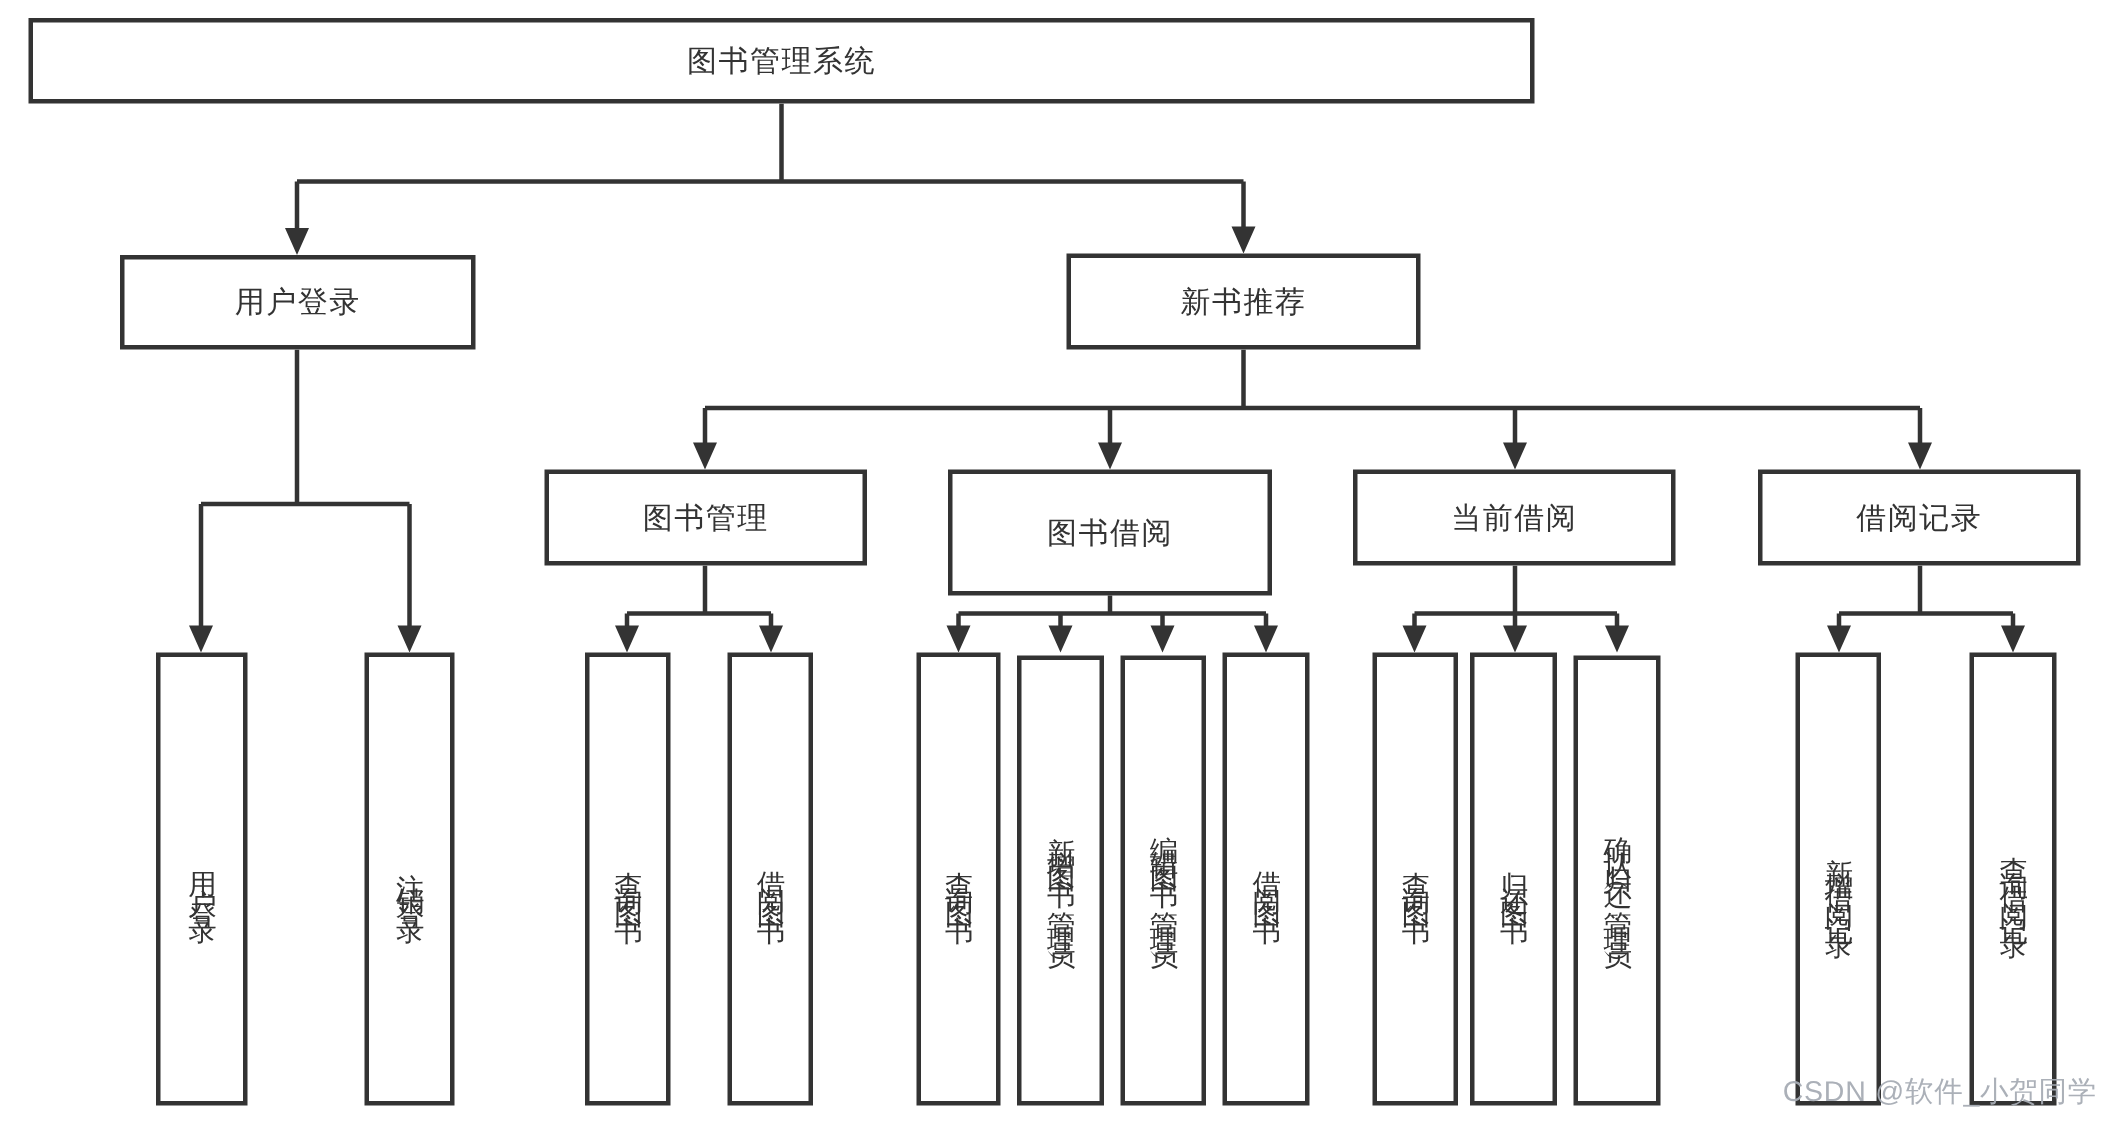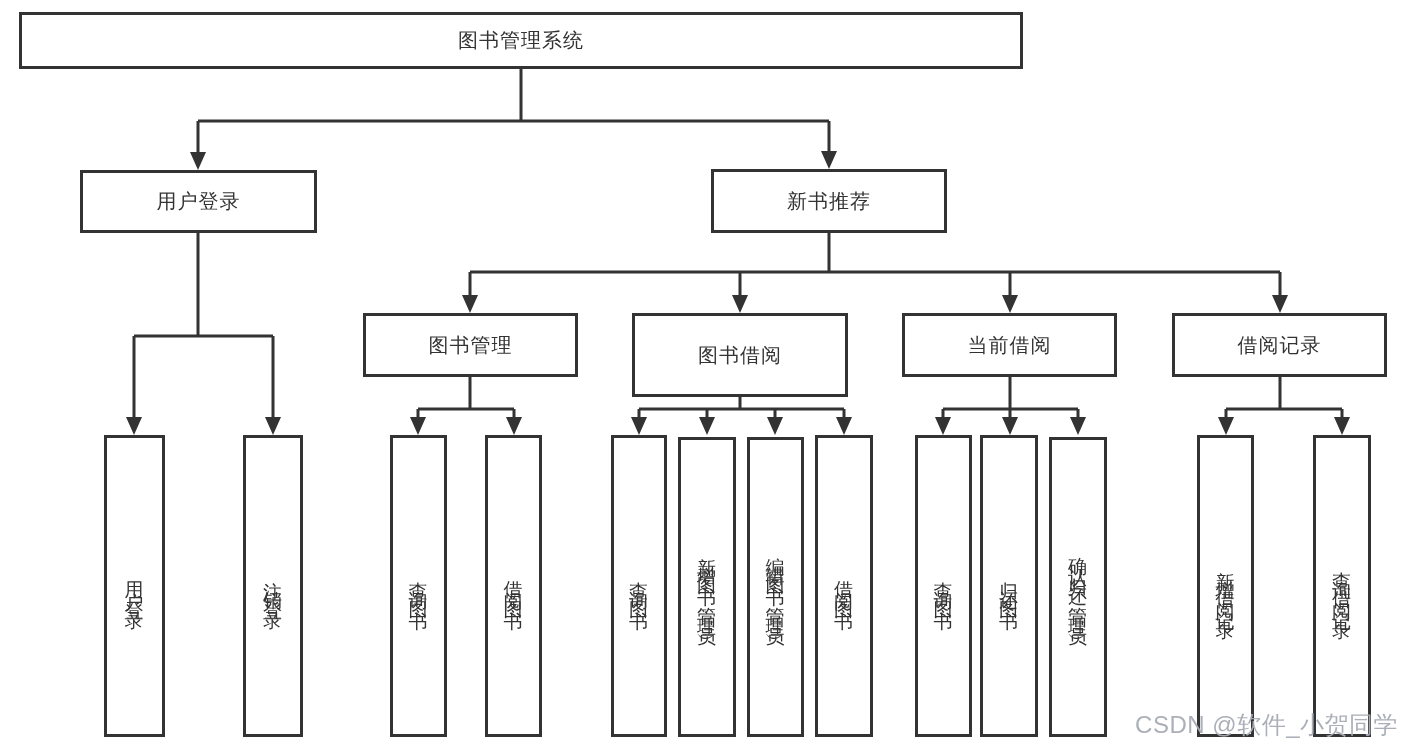--- a/index.html
+++ b/index.html
@@ -41,21 +41,21 @@
     text-orientation: mixed;
     font-size: 19px;
     letter-spacing: 10px;
     line-height: 1;
     color: #333333;
   }
   .watermark {
     position: absolute;
     right: 7px;
     bottom: 6px;
-    font-size: 24px;
+    font-size: 19px;
     letter-spacing: 0.5px;
     color: rgba(166, 172, 180, 0.95);
     z-index: 10;
     white-space: nowrap;
   }
 </style>
 </head>
 <body>
 
 <div class="canvas">

